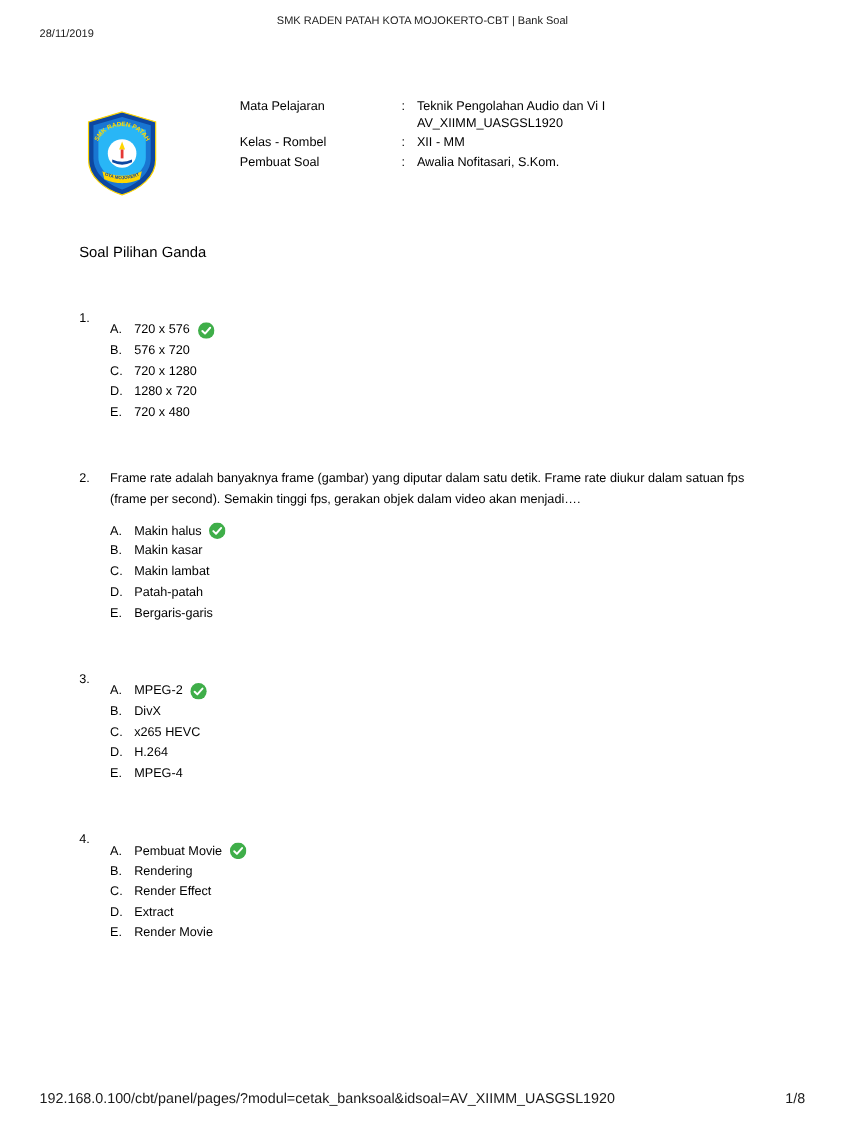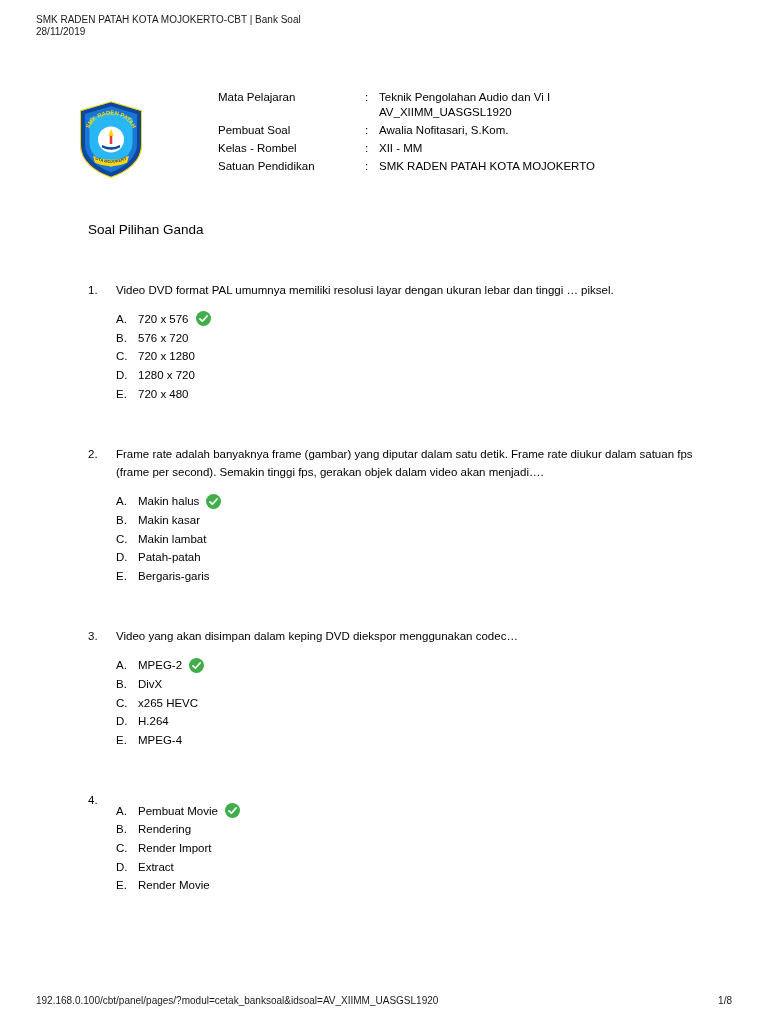--- a/index.html
+++ b/index.html
@@ -11,46 +11,46 @@
     position: relative;
     overflow: hidden;
   }
 
   
   .pdf-header {
     position: absolute; top: 14px; left: 36px; right: 36px;
     font-size: 10px; color: #1a1a1a;
   }
   .pdf-header .hdate { position: absolute; left: 0; top: 12px; }
-  .pdf-header .htitle { display: block; }
+  .pdf-header .htitle { display: block; text-align: center; }
 
   .pdf-footer {
     position: absolute; bottom: 18px; left: 36px; right: 36px;
-    font-size: 10px; color: #1a1a1a;
+    font-size: 13px; color: #1a1a1a;
     display: flex; justify-content: space-between;
   }
 
   
   .doc-head {
     position: absolute; top: 88px; left: 75px; right: 40px;
     display: flex; align-items: flex-start;
   }
   .logo-wrap { flex: none; margin-top: 12px; width: 72px; }
   .info-table {
     margin-left: 71px;
     border-collapse: collapse;
     font-size: 11.5px; line-height: 15px;
   }
   .info-table td { vertical-align: top; padding: 1.5px 0; }
   .info-table td.ilabel { width: 147px; margin-left: 34px; }
   .info-table td.isep   { width: 14px; }
   .info-table td.ivalue { max-width: 340px; }
 
   
-  .content { position: absolute; top: 222px; left: 72px; right: 70px; margin-left: 16px; }
+  .content { position: absolute; top: 222px; left: 72px; right: 70px; }
   .section-title { font-size: 13.5px; font-weight: 400; margin: 0; }
 
   .questions { margin-top: 44px; font-size: 11.5px; }
   .question { margin-bottom: 42px; }
   .qrow { display: flex; }
   .qnum { flex: none; width: 28px; line-height: 18.5px; }
   .qbody { flex: 1; }
   .qtext { line-height: 18.5px; }
   .options { margin-top: 10px; }
   .option { display: flex; align-items: center; height: 18.7px; }
@@ -91,49 +91,43 @@
   </div>
   <table class="info-table">
     <tbody id="info-rows">
   <tr>
     <td class="ilabel">Mata Pelajaran</td>
     <td class="isep">:</td>
     <td class="ivalue"><span>Teknik Pengolahan Audio dan Vi I</span><br><span>AV_XIIMM_UASGSL1920</span></td>
   </tr>
 
   <tr>
+    <td class="ilabel">Kelas - Rombel</td>
+    <td class="isep">:</td>
+    <td class="ivalue"><span>XII - MM</span></td>
+  </tr>
+
+  <tr>
     <td class="ilabel">Pembuat Soal</td>
     <td class="isep">:</td>
     <td class="ivalue"><span>Awalia Nofitasari, S.Kom.</span></td>
   </tr>
 
-  <tr>
-    <td class="ilabel">Kelas - Rombel</td>
-    <td class="isep">:</td>
-    <td class="ivalue"><span>XII - MM</span></td>
-  </tr>
-
-
-  <tr>
-    <td class="ilabel">Satuan Pendidikan</td>
-    <td class="isep">:</td>
-    <td class="ivalue"><span>SMK RADEN PATAH KOTA MOJOKERTO</span></td>
-  </tr>
+
 </tbody>
   </table>
 </div>
 
 <div class="content">
   <h2 class="section-title">Soal Pilihan Ganda</h2>
   <div class="questions" id="questions">
   <div class="question">
     <div class="qrow">
       <span class="qnum">1.</span>
       <div class="qbody">
-        <div class="qtext">Video DVD format PAL umumnya memiliki resolusi layar dengan ukuran lebar dan tinggi … piksel.</div>
         <div class="options">
   <div class="option">
     <span class="oletter">A.</span>
     <span class="otext">720 x 576</span>
     <span class="check">
       <svg viewBox="0 0 16 16" width="15" height="15">
         <circle cx="8" cy="8" r="8" fill="#3fae49"></circle>
         <path d="M4.2 8.4 L6.8 10.9 L11.8 5.3" stroke="#ffffff" stroke-width="1.9" fill="none" stroke-linecap="round" stroke-linejoin="round"></path>
       </svg>
     </span>
@@ -209,21 +203,20 @@
   </div>
 </div>
       </div>
     </div>
   </div>
 
   <div class="question">
     <div class="qrow">
       <span class="qnum">3.</span>
       <div class="qbody">
-        <div class="qtext">Video yang akan disimpan dalam keping DVD diekspor menggunakan codec…</div>
         <div class="options">
   <div class="option">
     <span class="oletter">A.</span>
     <span class="otext">MPEG-2</span>
     <span class="check">
       <svg viewBox="0 0 16 16" width="15" height="15">
         <circle cx="8" cy="8" r="8" fill="#3fae49"></circle>
         <path d="M4.2 8.4 L6.8 10.9 L11.8 5.3" stroke="#ffffff" stroke-width="1.9" fill="none" stroke-linecap="round" stroke-linejoin="round"></path>
       </svg>
     </span>
@@ -274,21 +267,21 @@
   </div>
 
   <div class="option">
     <span class="oletter">B.</span>
     <span class="otext">Rendering</span>
 
   </div>
 
   <div class="option">
     <span class="oletter">C.</span>
-    <span class="otext">Render Import</span>
+    <span class="otext">Render Effect</span>
 
   </div>
 
   <div class="option">
     <span class="oletter">D.</span>
     <span class="otext">Extract</span>
 
   </div>
 
   <div class="option">

